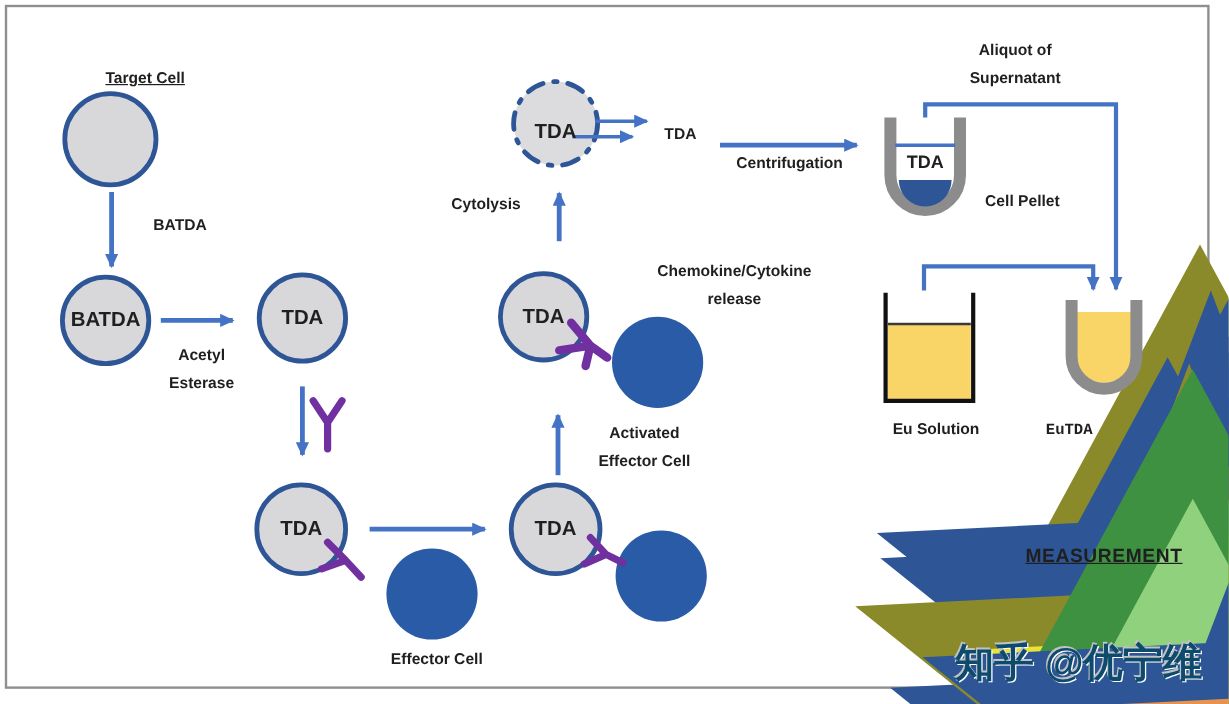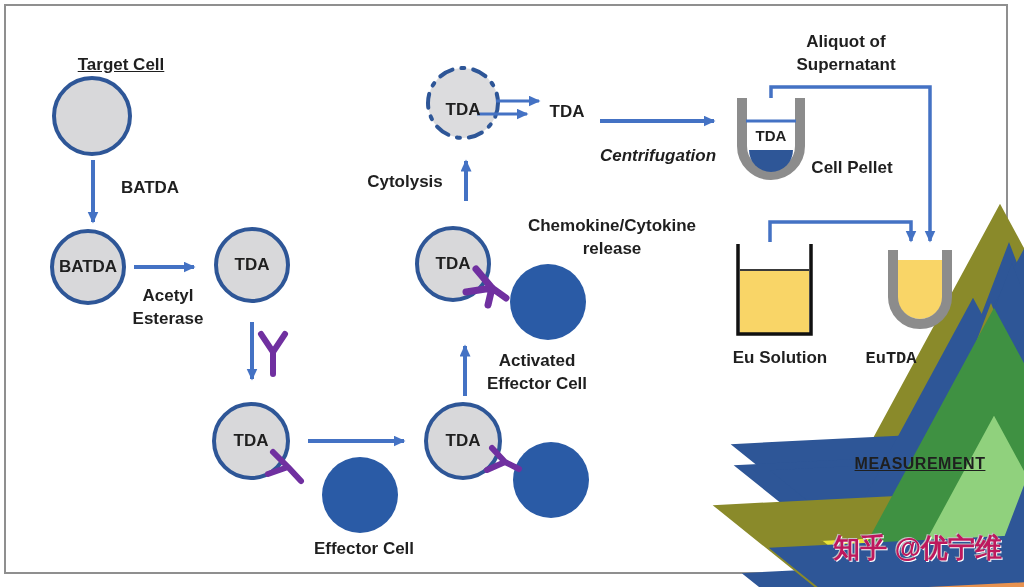--- a/index.html
+++ b/index.html
@@ -10,32 +10,32 @@
     background:#ffffff;
     overflow:hidden;
   }
   #frame{
     position:absolute;left:4px;top:4px;width:1000px;height:566px;
     border:2px solid #8f8f8f;background:#ffffff;
   }
   #shapes{position:absolute;left:0;top:0;}
   .lbl{
     position:absolute;
-    color:#1f1f1f;font-weight:bold;font-size:17px;line-height:23px;
+    color:#1f1f1f;font-weight:bold;font-size:13px;line-height:23px;
     text-align:center;white-space:nowrap;
   }
   .cell-lbl{
     position:absolute;color:#1f1f1f;font-weight:bold;font-size:17px;
     text-align:center;white-space:nowrap;
   }
   .small{font-size:15px;}
   .meas{font-size:16px;letter-spacing:.5px;text-decoration:underline;}
   #watermark{
     position:absolute;right:22px;top:530px;
-    font-size:27px;font-weight:bold;color:#be185d;
+    font-size:33px;font-weight:bold;color:#0c4a6e;
     text-shadow:-1px -1px 0 #c2c2c2, 1px 1px 0 #ffffff;
     white-space:nowrap;
   }
 </style>
 </head>
 <body>
 
 <div id="stage">
   <div id="frame"></div>
 
@@ -134,23 +134,23 @@
 
   <div class="lbl" style="left:284px;top:537px;width:160px;">Effector Cell</div>
   <div class="lbl" style="left:457px;top:349px;width:160px;">
     <div>Activated</div>
     <div>Effector Cell</div>
   </div>
   <div class="lbl" style="left:512px;top:214px;width:200px;">
     <div>Chemokine/Cytokine</div>
     <div>release</div>
   </div>
-  <div class="lbl" style="left:325px;top:170px;width:160px;text-align:center;">Cytolysis</div>
+  <div class="lbl" style="left:325px;top:158px;width:160px;text-align:center;">Cytolysis</div>
   <div class="lbl" style="left:527px;top:100px;width:80px;">TDA</div>
-  <div class="lbl" style="left:578px;top:144px;width:160px;font-style:italic;">Centrifugation</div>
+  <div class="lbl" style="left:578px;top:124px;width:160px;">Centrifugation</div>
 
   <div class="lbl" style="left:766px;top:30px;width:160px;">
     <div>Aliquot of</div>
     <div>Supernatant</div>
   </div>
   <div class="cell-lbl small" style="left:741px;top:127px;width:60px;">TDA</div>
   <div class="lbl" style="left:700px;top:346px;width:160px;">Eu Solution</div>
 
   <div class="lbl" style="left:772px;top:156px;width:160px;">Cell Pellet</div>
   <div class="lbl" style="left:811px;top:347px;width:160px;font-family:Liberation Mono, monospace;">EuTDA</div>

